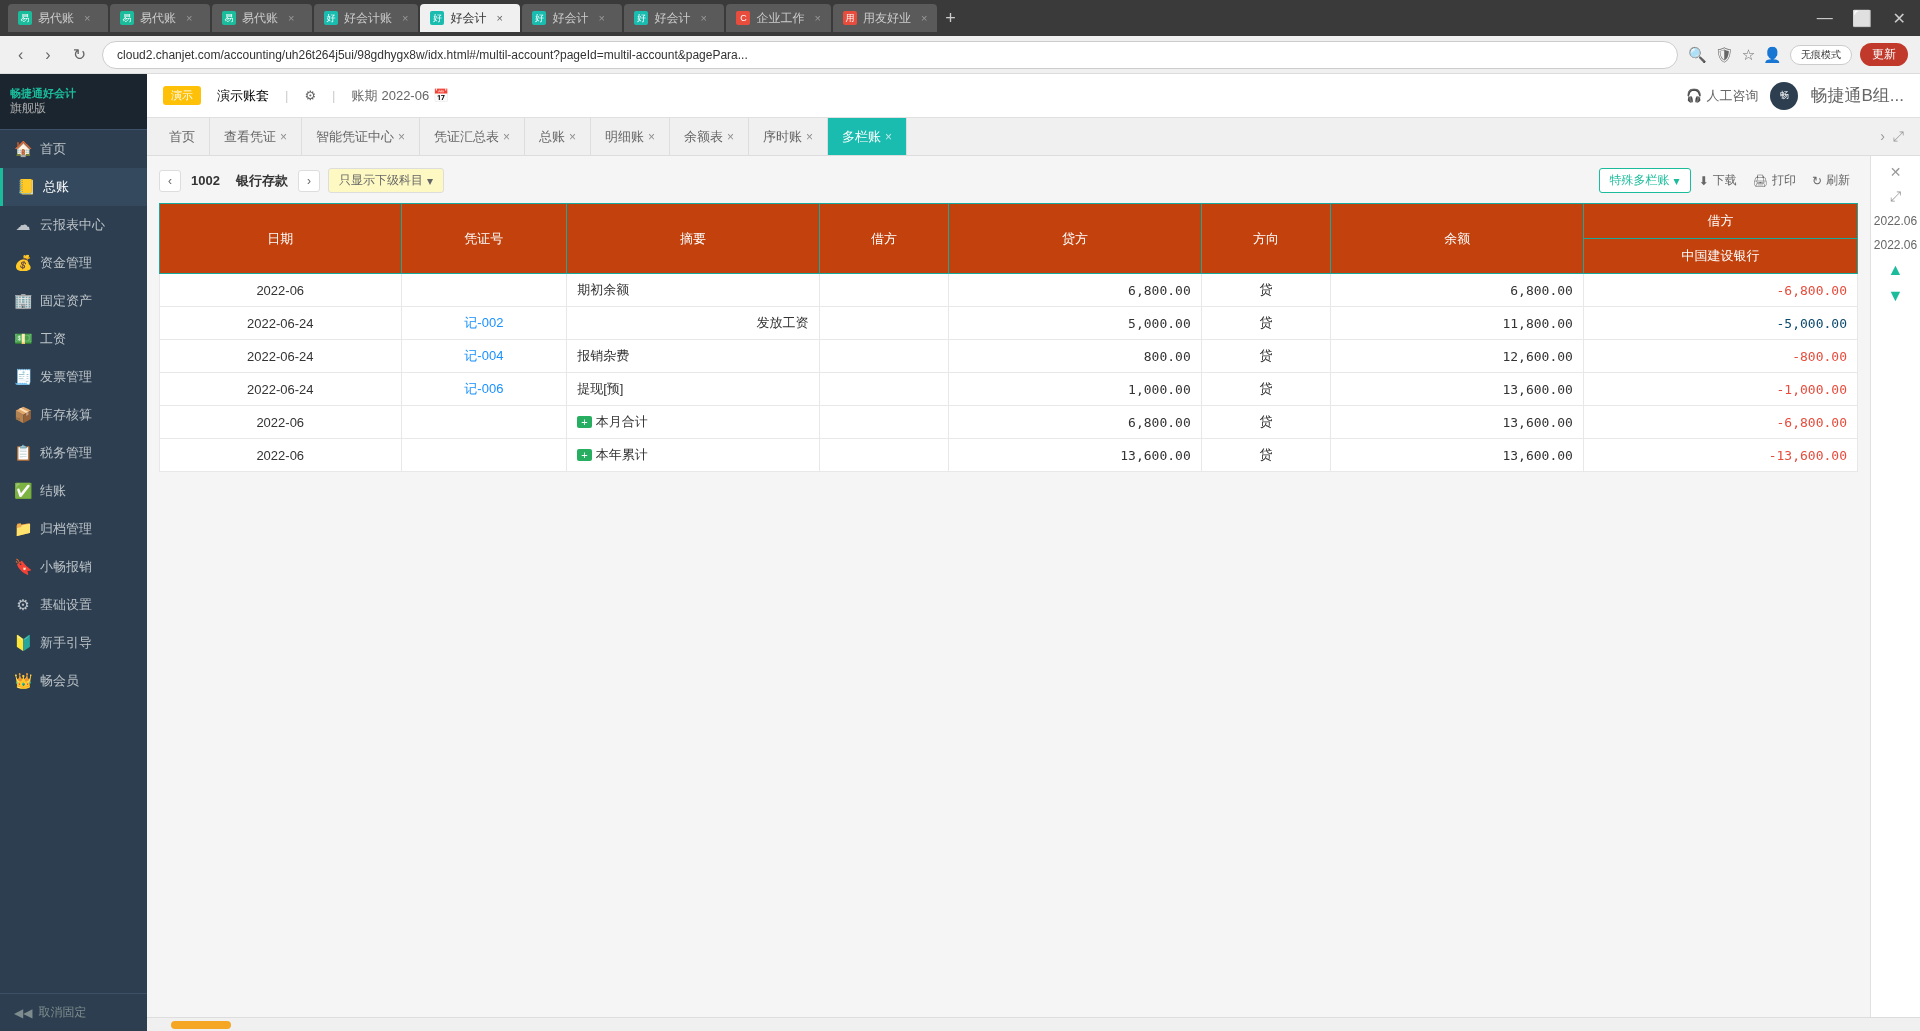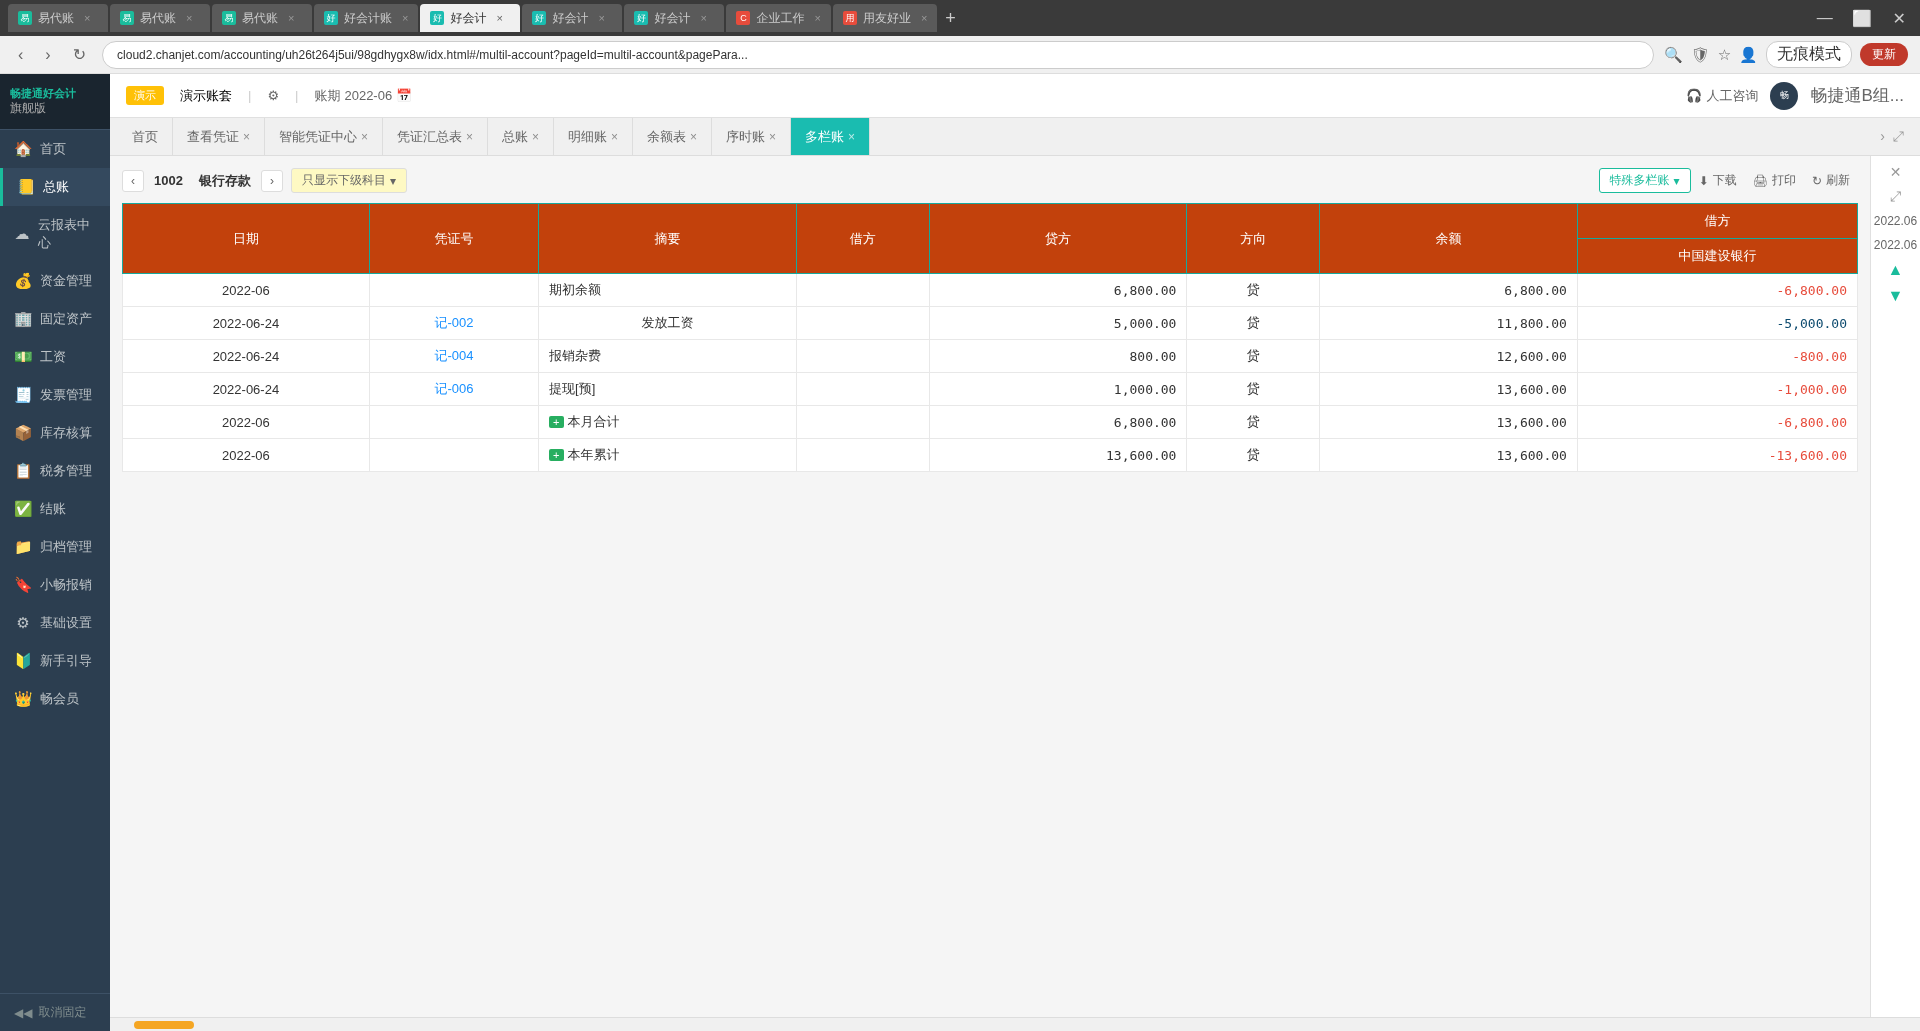--- a/index.html
+++ b/index.html
@@ -14,28 +14,28 @@
     .tab-add { background: none; color: #ccc; border: none; font-size: 18px; cursor: pointer; padding: 0 6px; }
     .browser-btns { display: flex; gap: 8px; margin-left: auto; }
     .browser-btn { color: #ccc; font-size: 16px; cursor: pointer; padding: 2px 6px; }
 
     
     .address-bar { background: #f0f0f0; height: 38px; display: flex; align-items: center; padding: 0 12px; gap: 10px; border-bottom: 1px solid #ddd; }
     .nav-btn { color: #666; font-size: 16px; cursor: pointer; padding: 2px 6px; background: none; border: none; }
     .address-input { flex: 1; background: white; border: 1px solid #ccc; border-radius: 16px; padding: 4px 14px; font-size: 12px; color: #333; height: 28px; }
     .addr-icons { display: flex; gap: 8px; align-items: center; }
     .addr-icon { color: #666; font-size: 15px; cursor: pointer; }
-    .wuhen-btn { background: #fff; border: 1px solid #ccc; border-radius: 12px; padding: 2px 10px; font-size: 16px; cursor: pointer; color: #333; }
+    .wuhen-btn { background: #fff; border: 1px solid #ccc; border-radius: 12px; padding: 2px 10px; font-size: 10px; cursor: pointer; color: #333; }
     .update-btn { background: #c0392b; color: white; border: none; border-radius: 12px; padding: 3px 12px; font-size: 12px; cursor: pointer; }
 
     
     .app { display: flex; height: calc(1031px - 74px); }
 
     
-    .sidebar { width: 110px; background: #2c3e50; color: white; display: flex; flex-direction: column; flex-shrink: 0; }
+    .sidebar { width: 147px; background: #2c3e50; color: white; display: flex; flex-direction: column; flex-shrink: 0; }
     .sidebar-header { padding: 12px 10px; background: #1a252f; display: flex; align-items: center; gap: 6px; border-bottom: 1px solid #3d5166; }
     .sidebar-logo { font-size: 11px; font-weight: bold; color: #1abc9c; line-height: 1.3; }
     .sidebar-logo-sub { font-size: 12px; color: #aaa; }
     .sidebar-item { display: flex; align-items: center; gap: 8px; padding: 10px 14px; color: #bdc3c7; cursor: pointer; font-size: 13px; }
     .sidebar-item.active { background: #34495e; color: white; border-left: 3px solid #1abc9c; }
     .sidebar-item-icon { font-size: 15px; width: 18px; text-align: center; }
     .sidebar-bottom { margin-top: auto; padding: 10px 14px; color: #7f8c8d; font-size: 12px; border-top: 1px solid #3d5166; display: flex; align-items: center; gap: 6px; cursor: pointer; }
 
     
     .main-content { flex: 1; display: flex; flex-direction: column; background: #f5f5f5; overflow: hidden; }
@@ -366,21 +366,21 @@
                 <td style="text-align: left;"><span>期初余额</span></td>
                 <td class="amount"></td>
                 <td class="amount">6,800.00</td>
                 <td>贷</td>
                 <td class="amount">6,800.00</td>
                 <td class="amount" style="color: rgb(231, 76, 60);">-6,800.00</td>
               </tr>
               <tr>
                 <td>2022-06-24</td>
                 <td><a class="link">记-002</a></td>
-                <td style="text-align: center;"><span>发放工资</span></td>
+                <td style="text-align: right;"><span>发放工资</span></td>
                 <td class="amount"></td>
                 <td class="amount">5,000.00</td>
                 <td>贷</td>
                 <td class="amount">11,800.00</td>
                 <td class="amount" style="color: #0c4a6e;">-5,000.00</td>
               </tr>
               <tr>
                 <td>2022-06-24</td>
                 <td><a class="link">记-004</a></td>
                 <td style="text-align: left;"><span>报销杂费</span></td>

